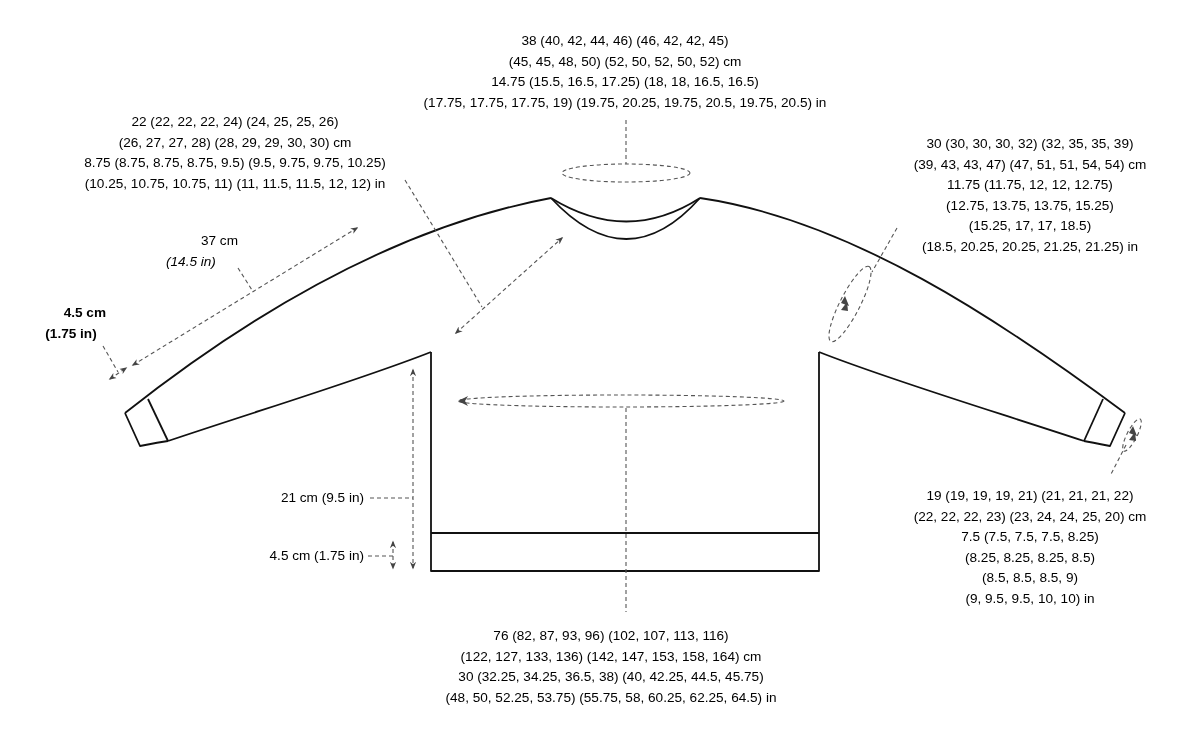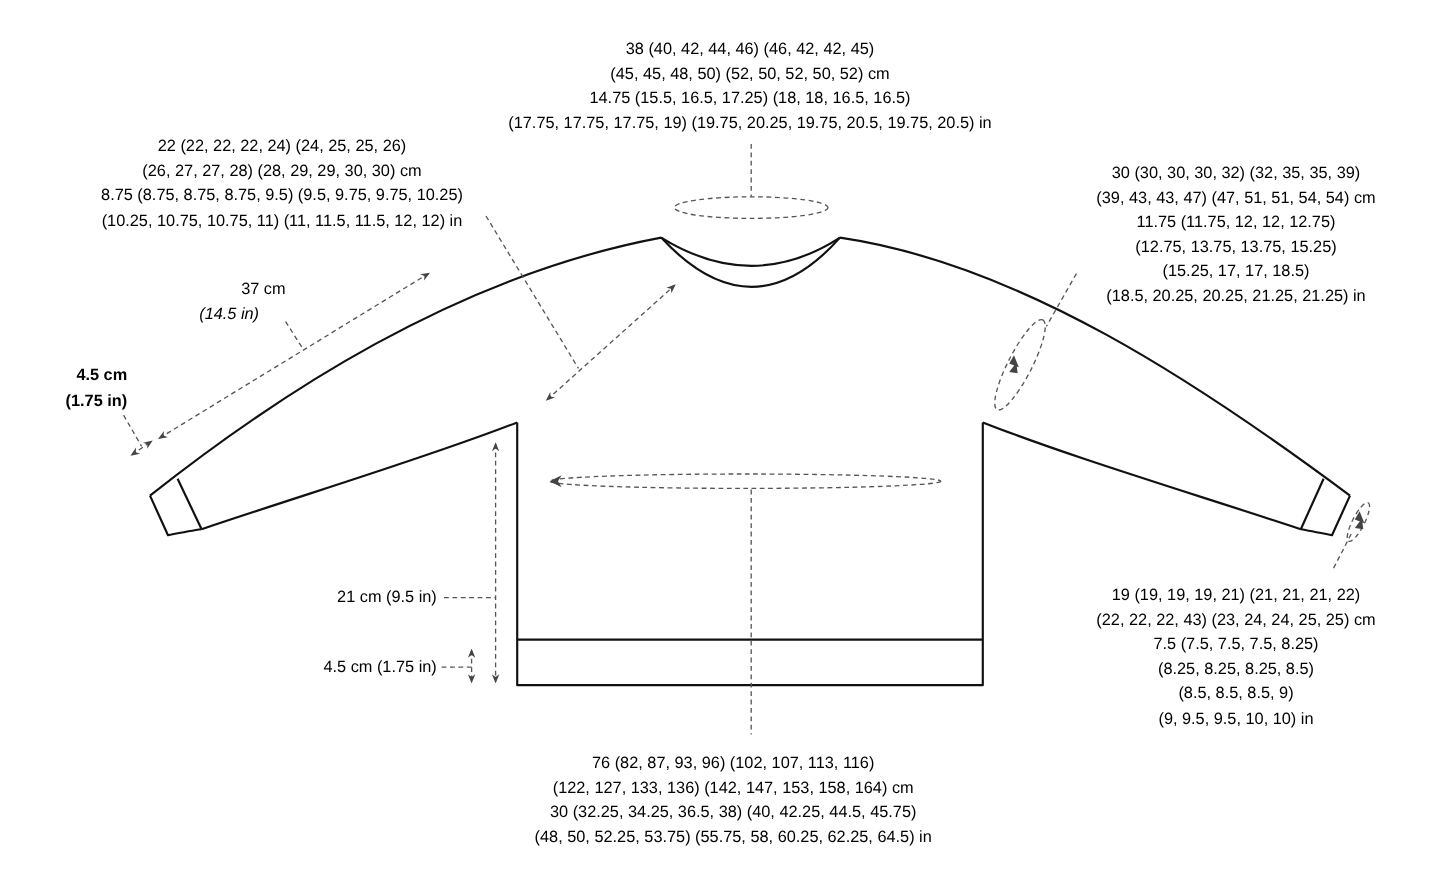--- a/index.html
+++ b/index.html
@@ -105,34 +105,34 @@
   <span class="ln">(18.5, 20.25, 20.25, 21.25, 21.25) in</span>
 </div>
 
 <div class="label" style="left:166px; top:231px; width:80px;">
   <span class="ln" style="text-align:right; padding-right:8px;">37 cm</span>
   <span class="ln" style="text-align:left;font-style:italic;">(14.5 in)</span>
 </div>
 
 <div class="label" style="left:36px; top:303px; width:70px;font-weight:bold;">
   <span class="ln" style="text-align:right;">4.5 cm</span>
-  <span class="ln" style="text-align:right;">(1.75 in)</span>
+  <span class="ln" style="text-align:center;">(1.75 in)</span>
 </div>
 
 <div class="label right" style="left:230px; top:488px; width:134px;">
   <span class="ln">21 cm (9.5 in)</span>
 </div>
 
 <div class="label right" style="left:220px; top:546px; width:144px;">
   <span class="ln">4.5 cm (1.75 in)</span>
 </div>
 
 <div class="label" style="left:890px; top:486px; width:280px;">
   <span class="ln">19 (19, 19, 19, 21) (21, 21, 21, 22)</span>
-  <span class="ln">(22, 22, 22, 43) (23, 24, 24, 25, 25) cm</span>
+  <span class="ln">(22, 22, 22, 23) (23, 24, 24, 25, 20) cm</span>
   <span class="ln">7.5 (7.5, 7.5, 7.5, 8.25)</span>
   <span class="ln">(8.25, 8.25, 8.25, 8.5)</span>
   <span class="ln">(8.5, 8.5, 8.5, 9)</span>
   <span class="ln">(9, 9.5, 9.5, 10, 10) in</span>
 </div>
 
 <div class="label" style="left:411px; top:626px; width:400px;">
   <span class="ln">76 (82, 87, 93, 96) (102, 107, 113, 116)</span>
   <span class="ln">(122, 127, 133, 136) (142, 147, 153, 158, 164) cm</span>
   <span class="ln">30 (32.25, 34.25, 36.5, 38) (40, 42.25, 44.5, 45.75)</span>

